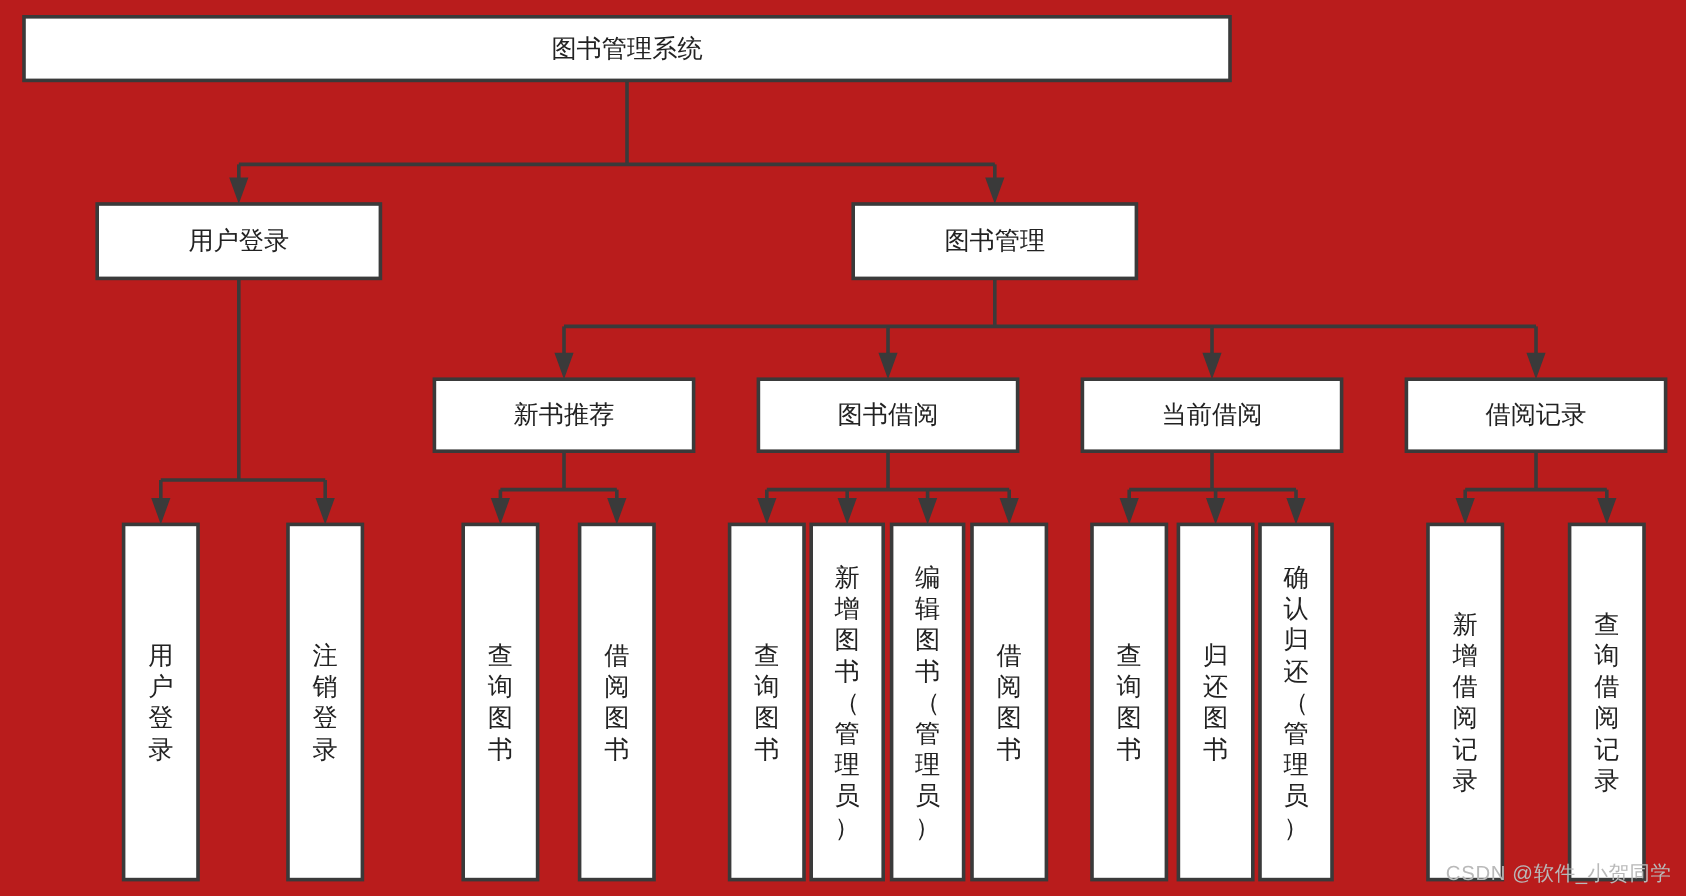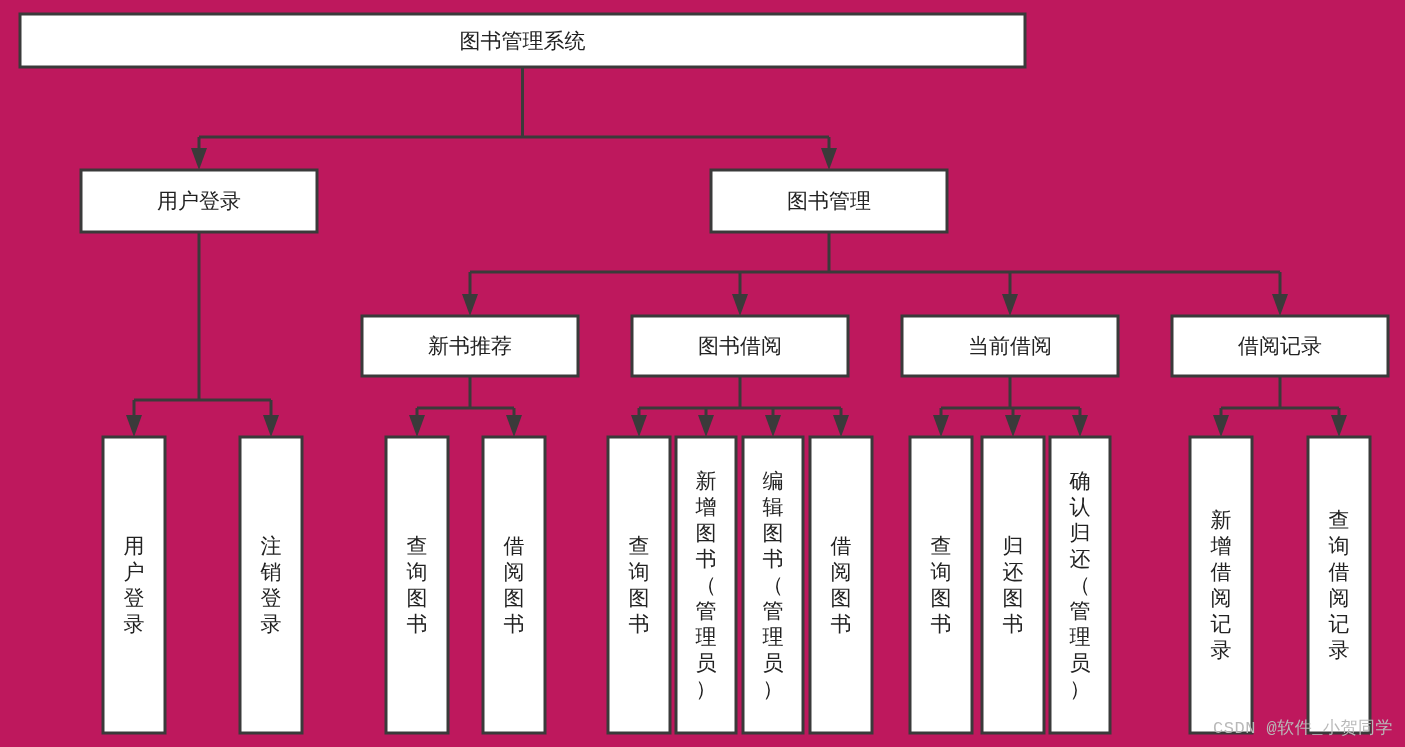--- a/index.html
+++ b/index.html
@@ -10,21 +10,21 @@
   body {
     width: 1405px;
     height: 747px;
     font-family: "DejaVu Sans", "Liberation Sans", sans-serif;
     overflow: hidden;
   }
   #diagram-root {
     position: relative;
     width: 1405px;
     height: 747px;
-    background: #be185d;
+    background: #b91c1c;
   }
   svg#tree-svg {
     position: absolute;
     top: 0;
     left: 0;
     width: 1405px;
     height: 747px;
   }
   .node-box {
     fill: #ffffff;
@@ -50,21 +50,21 @@
   .node-label-v {
     font-family: "DejaVu Sans", "Liberation Sans", sans-serif;
     font-size: 21px;
     fill: #222222;
     text-anchor: middle;
   }
   .watermark {
     position: absolute;
     right: 12px;
     bottom: 8px;
-    font-family: Liberation Mono, monospace;
+    font-family: Liberation Sans, sans-serif;
     font-size: 17px;
     color: #b9b9b9;
     white-space: nowrap;
     letter-spacing: 0.5px;
   }
 </style>
 </head>
 <body>
 
 <div id="diagram-root">

